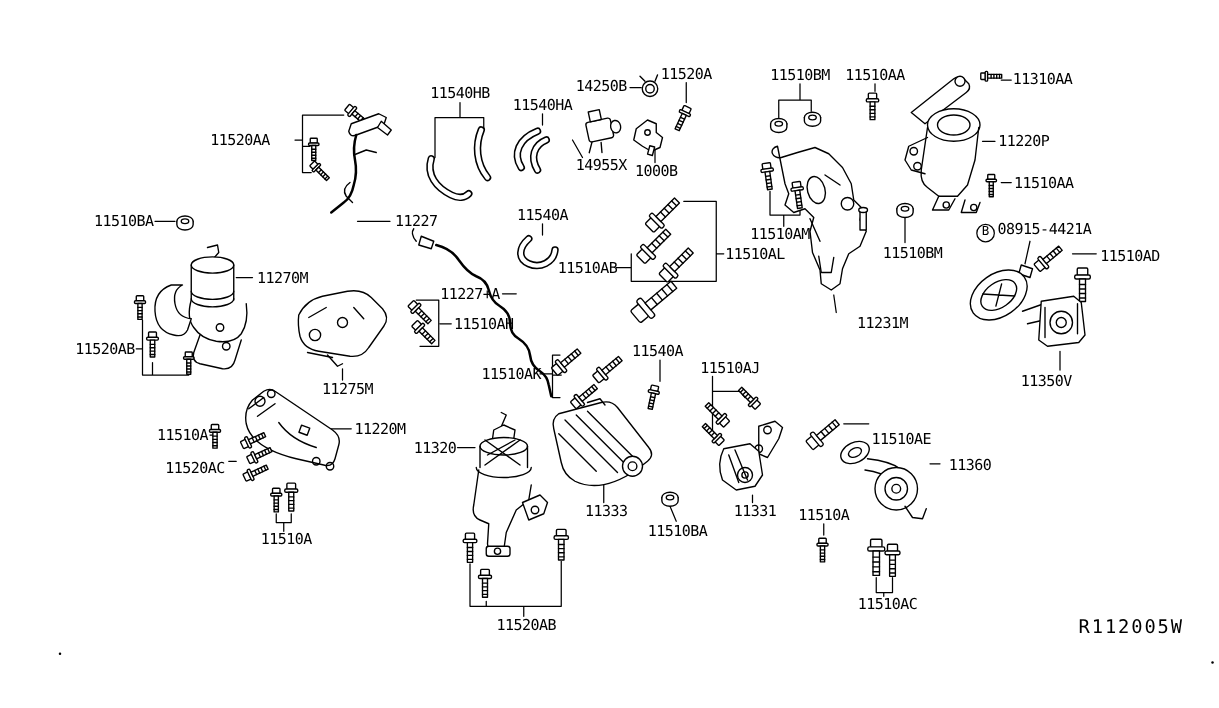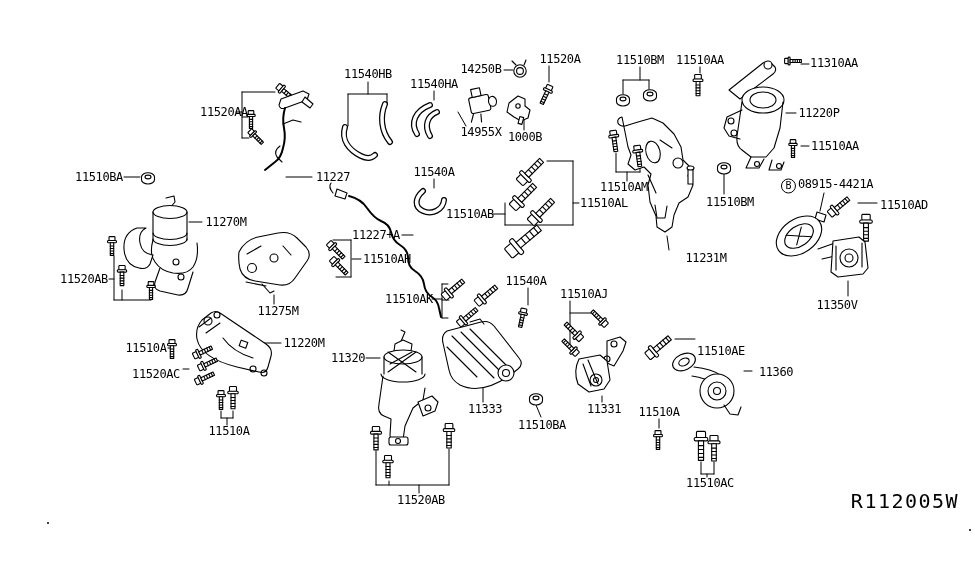--- a/index.html
+++ b/index.html
@@ -2,21 +2,21 @@
 <html><head>
 <meta charset="utf-8">
 <style>
   html,body{margin:0;padding:0;background:#fff;}
   #stage{position:relative;width:975px;height:566px;background:#fff;overflow:hidden;
          font-family:"DejaVu Sans Mono",monospace;}
   #artwork{position:absolute;left:0;top:0;}
   #labels{position:absolute;left:0;top:0;width:975px;height:566px;pointer-events:none;}
   .lbl{position:absolute;transform:translate(-50%,-50%);font:12px "DejaVu Sans Mono",monospace;
        color:#000;white-space:nowrap;letter-spacing:-0.4px;}
-  .lbl.ref{font-size:20px;letter-spacing:1.5px;}
+  .lbl.ref{font-size:15px;letter-spacing:1.5px;}
   .circ{display:inline-block;width:13px;height:13px;border:1.2px solid #000;border-radius:50%;
         text-align:center;line-height:12px;font-size:10px;margin-right:2px;vertical-align:-1px;
         letter-spacing:0;}
   svg *{vector-effect:non-scaling-stroke;}
 </style>
 </head>
 <body>
 
 <div id="stage">
 
@@ -323,25 +323,25 @@
   <g>
     <use href="#bolt" transform="translate(701,432) scale(1.3)"></use>
     <use href="#bolt" transform="translate(714,436) scale(1.15)"></use>
   </g>
 
   <circle cx="48" cy="523" r="1" fill="#000" stroke="none"></circle>
   <circle cx="970" cy="530" r="1" fill="#000" stroke="none"></circle>
 </svg>
 
 <div id="labels">
-      <div class="lbl" style="left: 224px; top: 112px;">11520AA</div>
+      <div class="lbl" style="left: 192px; top: 112px;">11520AA</div>
       <div class="lbl" style="left: 368px; top: 74px;">11540HB</div>
       <div class="lbl" style="left: 434px; top: 84px;">11540HA</div>
       <div class="lbl" style="left: 481px; top: 69px;">14250B</div>
-      <div class="lbl" style="left: 549px; top: 59px; margin-left: 11px;">11520A</div>
+      <div class="lbl" style="left: 549px; top: 59px;">11520A</div>
       <div class="lbl" style="left: 640px; top: 60px;">11510BM</div>
       <div class="lbl" style="left: 700px; top: 60px;">11510AA</div>
       <div class="lbl" style="left: 834px; top: 63px;">11310AA</div>
       <div class="lbl" style="left: 819px; top: 113px;">11220P</div>
       <div class="lbl" style="left: 481px; top: 132px;">14955X</div>
       <div class="lbl" style="left: 525px; top: 137px;">1000B</div>
       <div class="lbl" style="left: 835px; top: 146px;">11510AA</div>
       <div class="lbl" style="left: 99px; top: 177px;">11510BA</div>
       <div class="lbl" style="left: 333px; top: 177px;">11227</div>
       <div class="lbl" style="left: 434px; top: 172px;">11540A</div>

